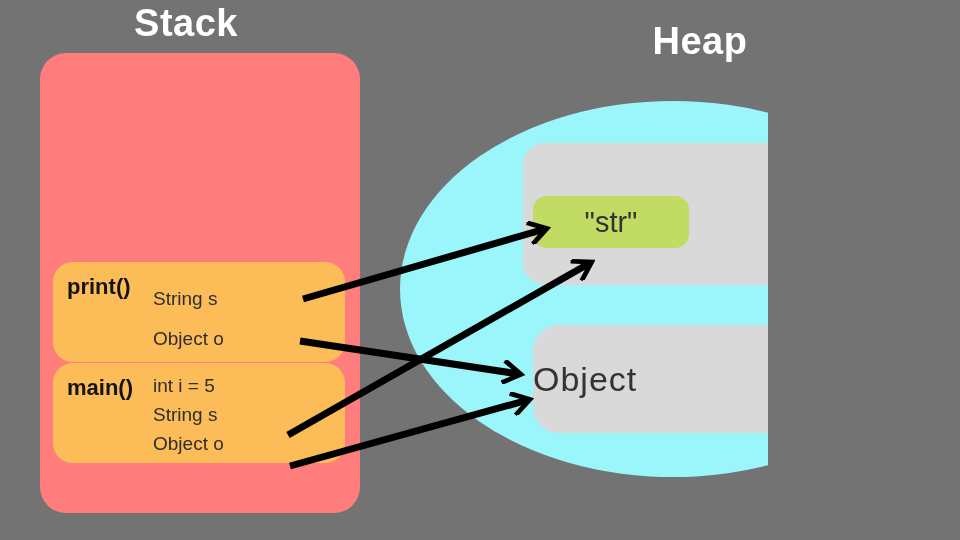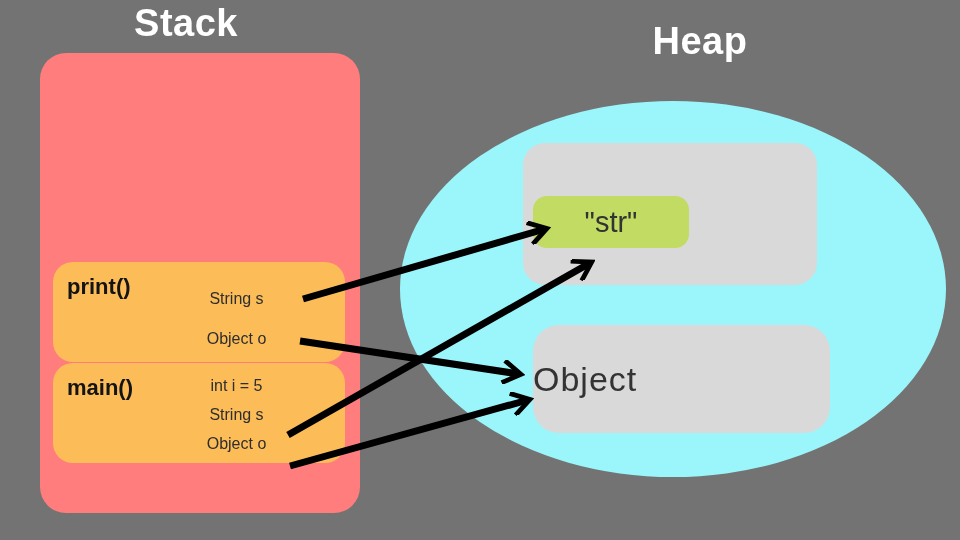--- a/index.html
+++ b/index.html
@@ -1,17 +1,17 @@
 <!DOCTYPE html>
 <html style="--background: #737373; --stack-fill: #FF7D7D; --frame-fill: #FCBD59; --heap-fill: #9BF6FC; --pool-fill: #D9D9D9; --literal-fill: #C1DB63; --object-fill: #D9D9D9; --arrow: #000000; --title-text: #FFFFFF; --label-text: #141414; --var-text: #2E2E2E;"><head>
 <meta charset="utf-8">
 <style>
   html,body { margin:0; padding:0; background:#737373; }
   .canvas {
-    position:relative; width:960px; height:540px; overflow:hidden;
+    position:relative; width:768px; height:540px; overflow:hidden;
     background: var(--background, #737373);
     font-family: "Liberation Sans", sans-serif;
     -webkit-font-smoothing: antialiased;
   }
   .title {
     position:absolute; text-align:center; font-weight:800;
     font-size:38px; line-height:42px; letter-spacing:0.5px;
     color: var(--title-text, #ffffff);
   }
   .stack-title { left:30px; top:2px;  width:312px; }
@@ -26,22 +26,22 @@
     border-radius:20px; background: var(--frame-fill, #FCBD59);
   }
   .frame-print { top:209px; }
   .frame-main  { top:310px; }
   .frame-name {
     position:absolute; left:14px; top:12px;
     font-size:22px; font-weight:700; color: var(--label-text, #141414);
   }
   .vars {
     position:absolute; left:100px; right:25px;
-    display:flex; flex-direction:column; align-items:center;
-    font-size:16px; line-height:26px; font-weight:400;
+    display:flex; flex-direction:column; align-items:flex-start;
+    font-size:19px; line-height:26px; font-weight:400;
     color: var(--var-text, #2e2e2e);
   }
   .vars-print { top:24px; gap:14px; }
   .vars-main  { top:10px; gap:3px; }
 
   .heap-region {
     position:absolute; left:400px; top:101px; width:546px; height:376px;
     border-radius:50%; background: var(--heap-fill, #9BF6FC);
   }
   .string-pool {

